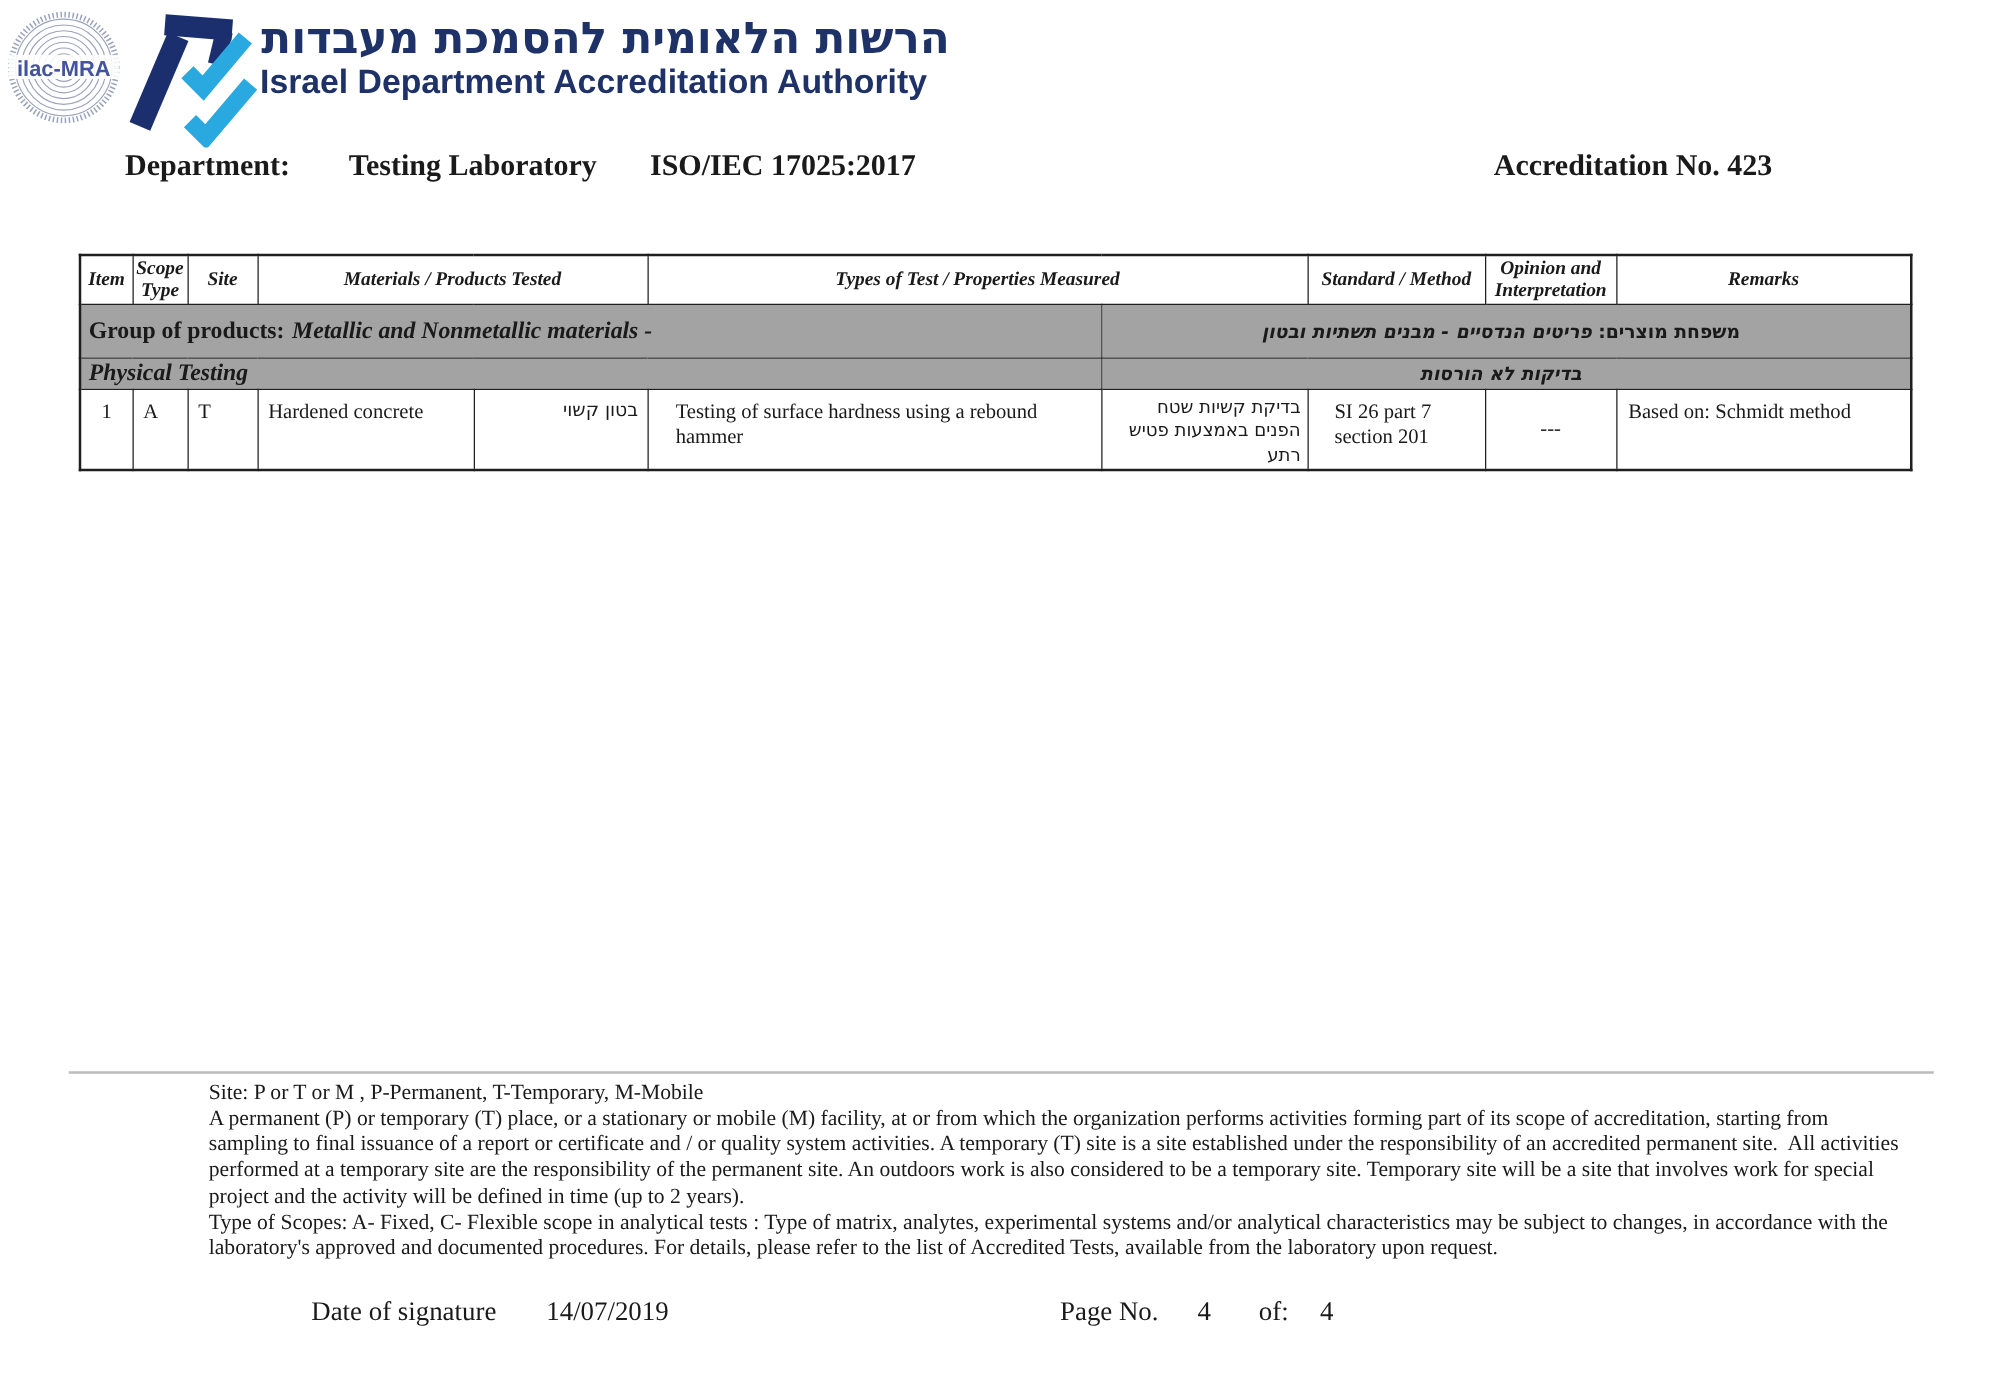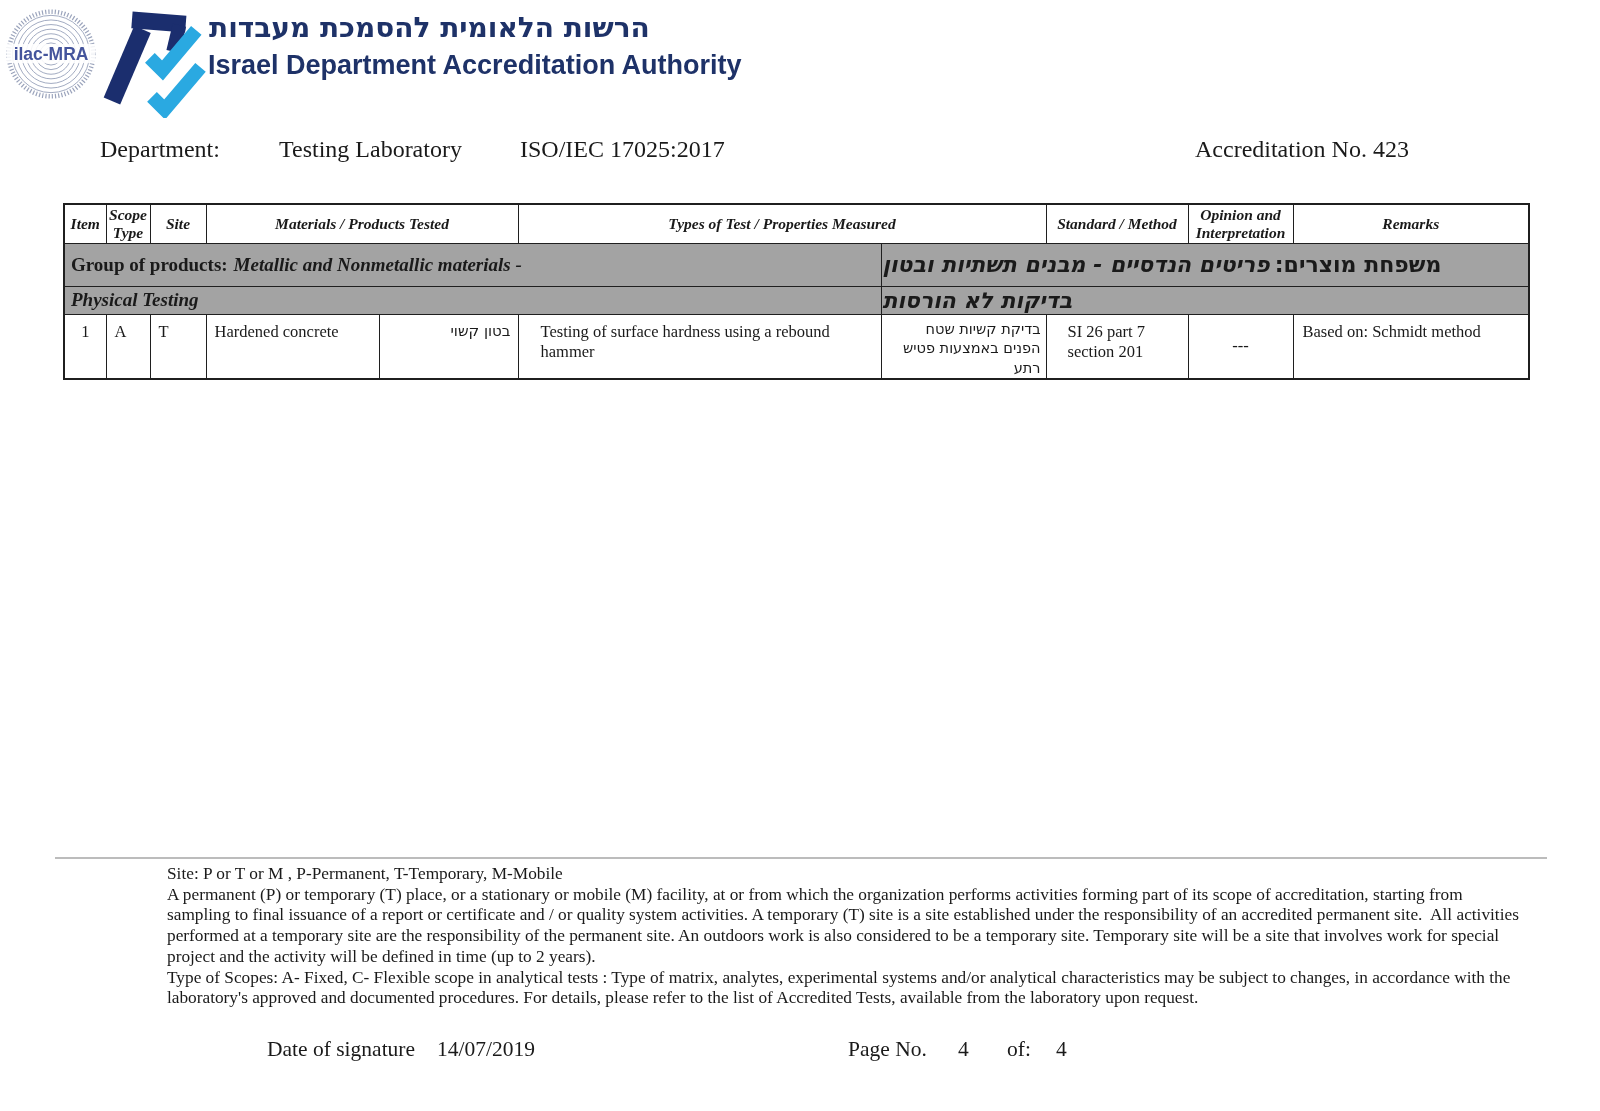--- a/index.html
+++ b/index.html
@@ -8,49 +8,49 @@
     position: relative; width: 1600px; height: 1111px; background: #ffffff;
     font-family: "Liberation Serif", "DejaVu Serif", serif; color: #1a1a1a;
     overflow: hidden;
   }
   
   .seal { position: absolute; left: 5px; top: 7px; width: 92px; height: 94px; }
   .logo { position: absolute; left: 94px; top: 4px; width: 116px; height: 114px; }
   .title-he {
     position: absolute; left: 209px; top: 11px;
     font-family: "DejaVu Sans", sans-serif; font-weight: bold;
-    font-size: 28px; color: #1e3268; direction: rtl;
+    font-size: 35px; color: #1e3268; direction: rtl;
   }
   .title-en {
     position: absolute; left: 208px; top: 50px;
     font-family: "Liberation Sans", "DejaVu Sans", sans-serif; font-weight: bold;
     font-size: 27px; color: #1e3268;
   }
-  .dept-line span { position: absolute; top: 136px; font-weight: normal; font-size: 24px; white-space: nowrap; }
+  .dept-line span { position: absolute; top: 120px; font-weight: bold; font-size: 24px; white-space: nowrap; }
   .dept-label  { left: 100px; }
   .dept-value  { left: 279px; }
   .dept-iso    { left: 520px; }
   .dept-accr   { left: 1195px; }
   
   .tbl {
     position: absolute; left: 63px; top: 203px; width: 1465px;
     border-collapse: collapse; table-layout: fixed;
     border: 2px solid #1f1f1f;
   }
   .tbl td { border: 1px solid #1f1f1f; overflow: hidden; }
   .hc {
     font-weight: bold; font-style: italic; font-size: 15.5px;
     text-align: center; vertical-align: middle; line-height: 1.12; padding: 1px 1px;
   }
   .grp { background: #a3a3a3; }
   .grp-en { font-size: 19px; font-weight: bold; padding-left: 6px; vertical-align: middle; }
   .grp-en .ital { font-style: italic; margin-left: 6px; }
   .grp-he {
-    direction: rtl; text-align: left; vertical-align: middle;
-    font-family: "DejaVu Sans", sans-serif; font-weight: bold; font-size: 22px;
+    direction: rtl; text-align: center; vertical-align: middle;
+    font-family: "DejaVu Sans", sans-serif; font-weight: bold; font-size: 15px;
     padding-right: 9px; border-left: 1px solid #9a9a9a !important;
   }
   .grp-he .ital { font-style: italic; margin-right: 5px; }
   .d  { font-size: 16.5px; vertical-align: top; padding-top: 7px; }
   .c-item   { text-align: center; }
   .c-scope, .c-site { padding-left: 8px; }
   .c-maten  { padding-left: 8px; }
   .c-mathe  {
     direction: rtl; text-align: right; padding-right: 7px;
     font-family: "DejaVu Sans", sans-serif; font-size: 15px;
@@ -63,21 +63,21 @@
     border-left: 1px solid #a9a9a9 !important;
   }
   .c-std    { padding-left: 21px; line-height: 1.25; }
   .c-op     { text-align: center; vertical-align: middle; padding-top: 0; }
   .c-rem    { padding-left: 9px; }
   
   .foot-rule { position: absolute; left: 55px; top: 857px; width: 1492px; height: 2px; background: #bcbcbc; }
   .notes { position: absolute; left: 167px; top: 864px; }
   .notes div { font-size: 17.3px; line-height: 20.7px; white-space: pre; }
   .sig-line span { position: absolute; top: 1037px; font-size: 21.5px; white-space: nowrap; }
-  .sig-label { left: 267px; }
+  .sig-label { left: 249px; }
   .sig-value { left: 437px; }
   .pg-label  { left: 848px; }
   .pg-cur    { left: 958px; }
   .pg-of     { left: 1007px; }
   .pg-tot    { left: 1056px; }
 </style>
 </head>
 <body>
 
 <div class="page">

